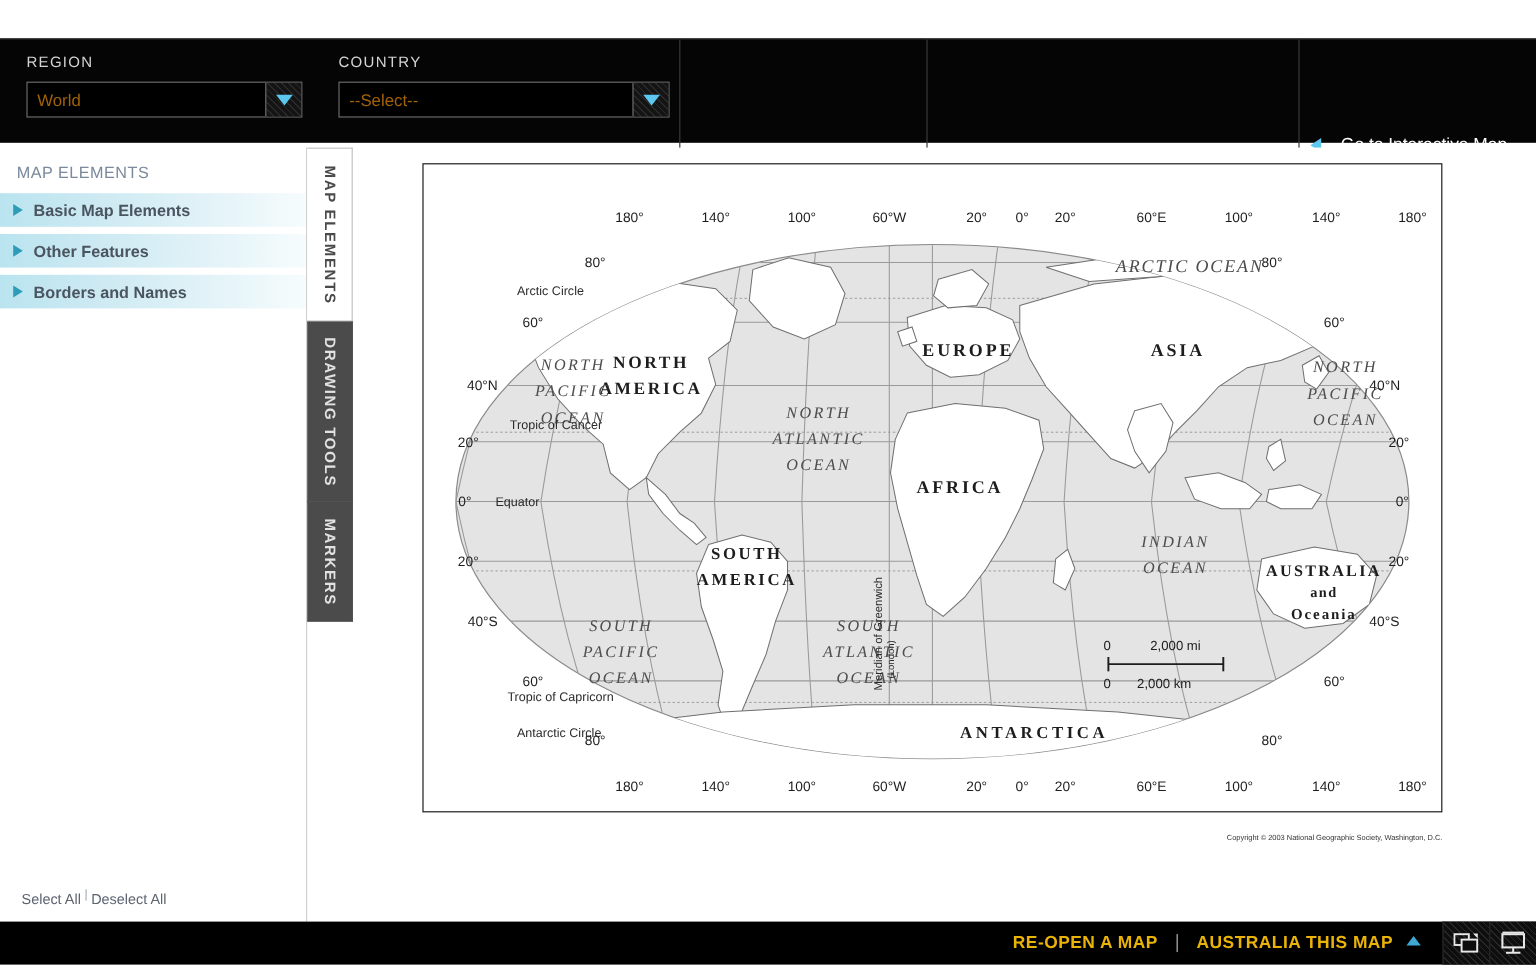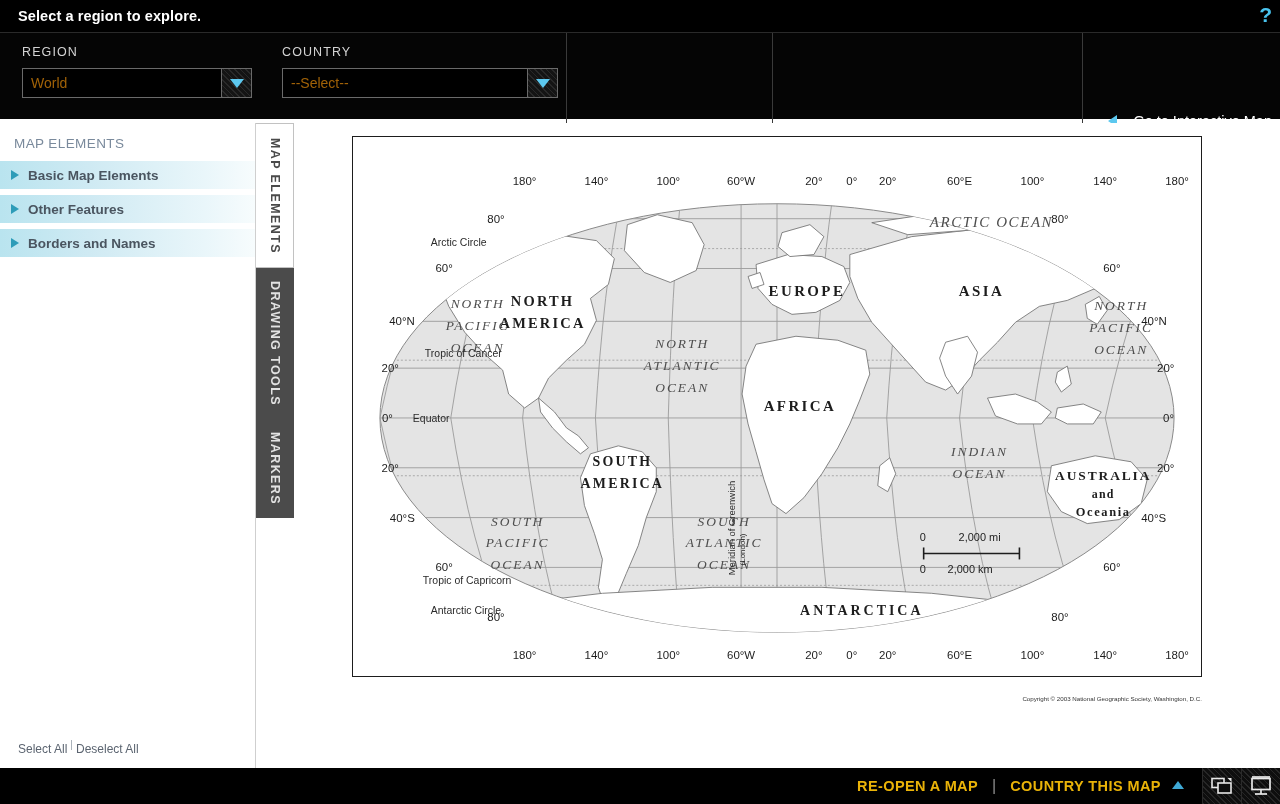--- a/index.html
+++ b/index.html
@@ -57,21 +57,21 @@
     background-image: repeating-linear-gradient(45deg,
         rgba(255,255,255,.09) 0 1px, rgba(0,0,0,0) 1px 4px);
     cursor: pointer;
   }
   .tri-down {
     width: 0; height: 0;
     border-left: 7px solid transparent; border-right: 7px solid transparent;
     border-top: 9px solid #5cc8ef;
   }
   .goto-map {
-    position: absolute; right: 8px; top: 80px;
+    position: absolute; right: 24px; top: 80px;
     display: flex; align-items: center; gap: 16px;
     color: #ffffff; font-size: 14.5px; cursor: pointer;
   }
   .tri-left {
     width: 0; height: 0;
     border-top: 6px solid transparent; border-bottom: 6px solid transparent;
     border-right: 9px solid #5cc8ef;
   }
 
   
@@ -163,24 +163,20 @@
     background-image: repeating-linear-gradient(45deg,
         rgba(255,255,255,.10) 0 1px, rgba(0,0,0,0) 1px 4px);
     border-left: 1px solid #2a2a2a;
   }
 </style>
 </head>
 <body>
 
 <div id="app">
 
-  <div class="titlebar">
-    <div class="titlebar-text">Select a region to explore.</div>
-    <div class="help-icon">?</div>
-  </div>
 
   <div class="selectorbar">
     <div class="vdiv" style="left:566px"></div>
     <div class="vdiv" style="left:772px"></div>
     <div class="vdiv" style="left:1082px"></div>
 
     <div class="field-group" style="left:22px; width:230px;">
       <div class="field-label">REGION</div>
       <div class="combo">
         <div class="combo-value">World</div>
@@ -472,21 +468,21 @@
       </svg>
     </div>
 
     <div class="map-copyright">Copyright © 2003 National Geographic Society, Washington, D.C.</div>
   </div>
 
   <div class="bottombar">
     <div class="bb-link">RE-OPEN A MAP</div>
     <div class="bb-sep">|</div>
     <div class="bb-link">
-      <span>COUNTRY THIS MAP</span>
+      <span>AUSTRALIA THIS MAP</span>
       <span class="tri-up"></span>
     </div>
     <div class="bb-icons">
       <div class="bb-icon">
         <svg width="22" height="18" viewBox="0 0 22 18">
           <rect x="1" y="1.5" width="12" height="9" fill="none" stroke="#e8e8e8" stroke-width="1.6"></rect>
           <rect x="7" y="6" width="13" height="10" fill="#0e0e0e" stroke="#e8e8e8" stroke-width="1.6"></rect>
           <path d="M16.5,1 L20.5,1 L20.5,5 Z" fill="#e8e8e8"></path>
         </svg>
       </div>

